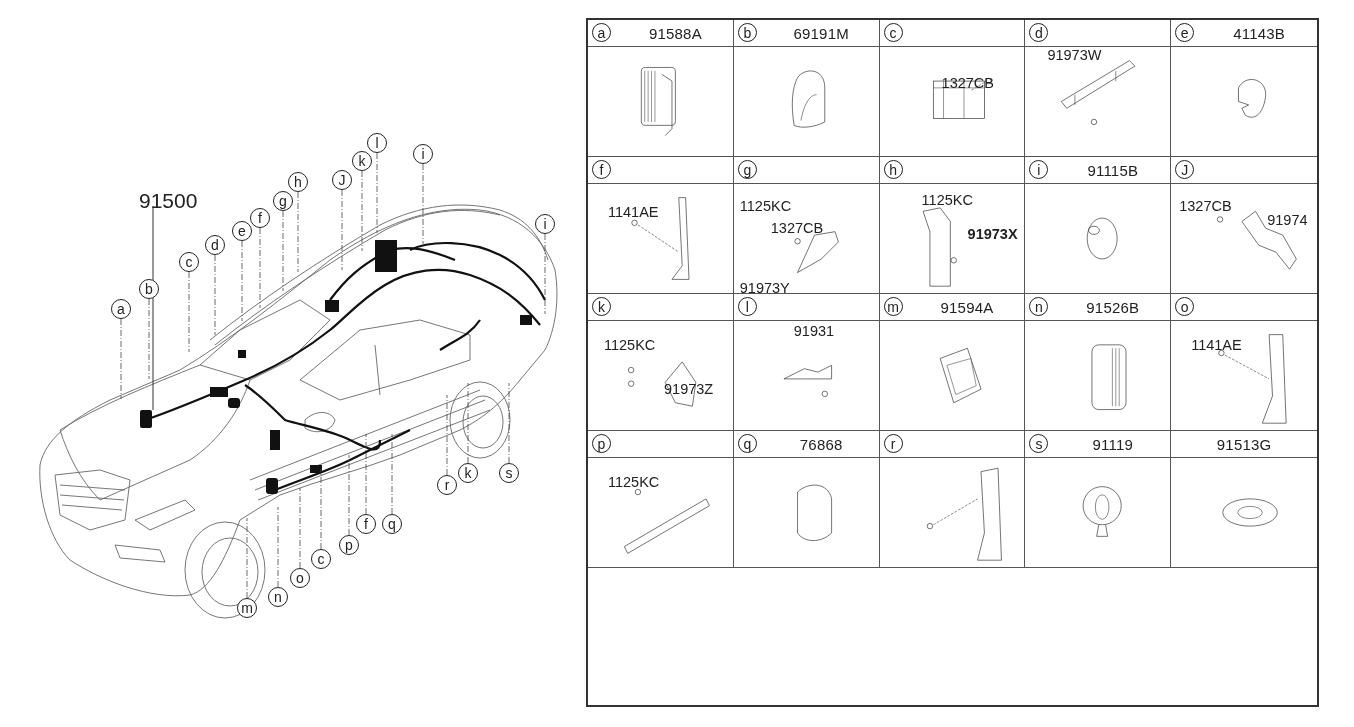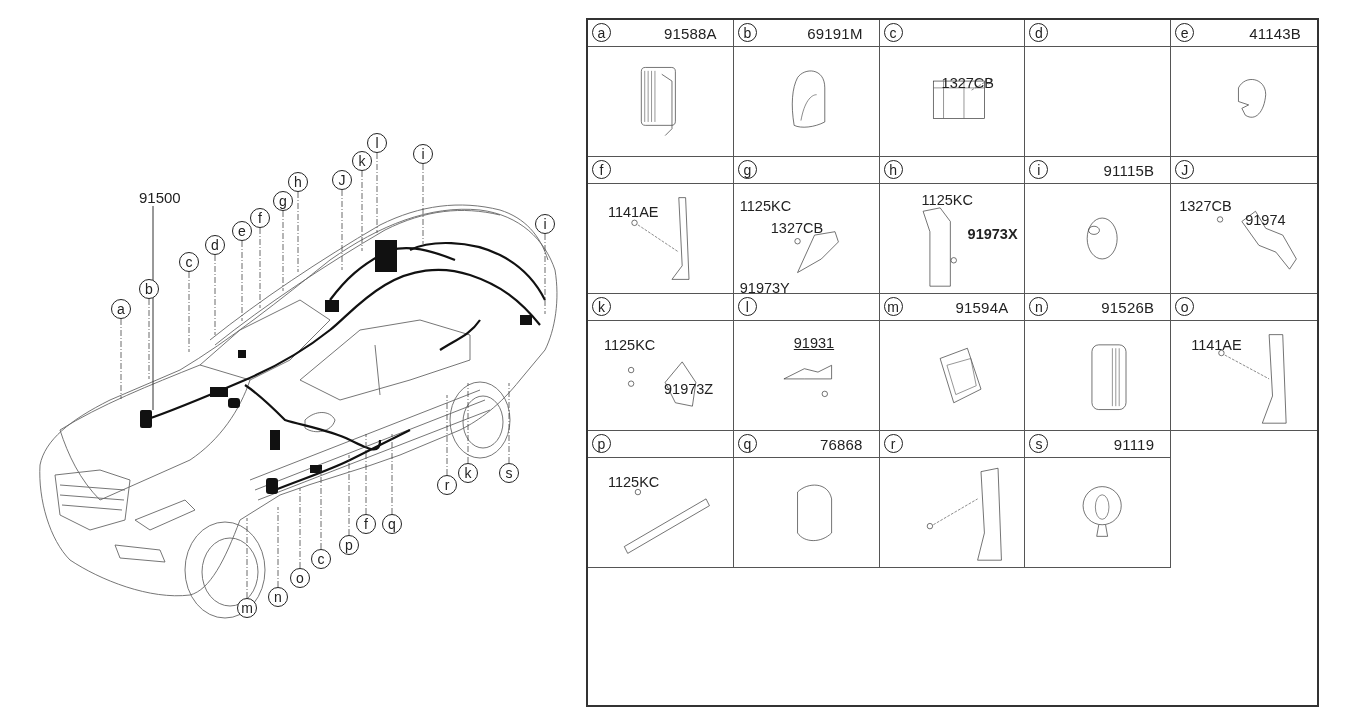--- a/index.html
+++ b/index.html
@@ -6,28 +6,28 @@
   body{width:1354px;height:727px;position:relative;overflow:hidden;font-family:"Liberation Sans",sans-serif;color:#222;}
   #diagram{position:absolute;left:0;top:0;width:580px;height:727px;}
   #grid{position:absolute;left:586px;top:18px;width:733px;height:689px;border:2px solid #333;box-sizing:border-box;
         display:grid;grid-template-columns:repeat(5,1fr);grid-template-rows:repeat(5,1fr);}
   .cell{position:relative;border-right:1px solid #555;border-bottom:1px solid #555;box-sizing:border-box;overflow:hidden;}
   .cell:nth-child(5n){border-right:none;}
   .cell:nth-child(n+21){border-bottom:none;}
   .cell-head{height:27px;border-bottom:1px solid #555;position:relative;box-sizing:border-box;}
   .letter{position:absolute;left:4px;top:3px;width:19px;height:19px;border:1px solid #222;border-radius:50%;
           font-size:14px;line-height:18px;text-align:center;box-sizing:border-box;}
-  .pnum{position:absolute;left:30px;right:16px;top:5px;text-align:right;font-size:15px;letter-spacing:.2px;}
+  .pnum{position:absolute;left:30px;right:0;top:5px;text-align:center;font-size:15px;letter-spacing:.2px;}
   .pnum.full{left:0;}
   .cell-body{position:absolute;left:0;right:0;top:27px;bottom:0;}
   .cell-body svg{position:absolute;left:0;top:0;width:100%;height:100%;}
   .lbl{position:absolute;font-size:14.5px;white-space:nowrap;}
   .callout{position:absolute;width:20px;height:20px;border:1px solid #222;border-radius:50%;background:#fff;
            font-size:14px;line-height:18px;text-align:center;box-sizing:border-box;}
-  .mainlbl{position:absolute;font-size:15px;}
+  .mainlbl{position:absolute;font-size:21px;}
 </style>
 </head>
 <body>
 
 <div id="diagram">
   <svg width="580" height="727" style="position:absolute;left:0;top:0">
     <g fill="none" stroke="#666" stroke-width="0.9">
 
       <path d="M40,465 C45,440 70,420 110,400 L180,370 C230,340 280,300 330,260 C380,225 430,205 480,210 C520,215 545,240 555,270 C560,300 555,330 545,350 L520,380 C500,405 480,420 460,430 L400,455 C360,470 320,480 280,495 L240,520 C225,560 210,590 190,595 C150,600 100,580 70,560 C50,540 38,500 40,465 Z"></path>
 
@@ -172,20 +172,28 @@
           <circle cx="126" cy="50" r="4" fill="none" stroke="#333"></circle>
           <path d="M120,52 L100,64" stroke="#555" stroke-dasharray="4,2"></path>
         </svg>
         <span class="lbl" style="left: 62px; top: 28px;">1327CB</span>
       </div>
     </div>
     <div class="cell">
       <div class="cell-head">
         <span class="letter">d</span>
       </div>
+      <div class="cell-body">
+        <svg viewBox="0 0 146 160" preserveAspectRatio="xMidYMid meet">
+          <path d="M20,80 L120,20 L128,28 L28,90 Z" fill="none" stroke="#333"></path>
+          <path d="M40,70 l0,15 M100,35 l0,15" stroke="#555"></path>
+          <circle cx="68" cy="110" r="4" fill="none" stroke="#333"></circle>
+        </svg>
+        <span class="lbl" style="left: 22px; top: 0px;">91973W</span>
+      </div>
     </div>
     <div class="cell">
       <div class="cell-head">
         <span class="letter">e</span>
         <span class="pnum">41143B</span>
       </div>
       <div class="cell-body">
         <svg viewBox="0 0 146 160" preserveAspectRatio="xMidYMid meet">
           <path d="M65,60 C75,40 105,45 105,70 C103,95 90,110 75,100 L70,90 L80,85 L65,80 Z" fill="none" stroke="#333"></path>
         </svg>
@@ -246,21 +254,21 @@
     <div class="cell">
       <div class="cell-head">
         <span class="letter">J</span>
       </div>
       <div class="cell-body">
         <svg viewBox="0 0 146 160" preserveAspectRatio="xMidYMid meet">
           <path d="M70,55 L90,40 L105,65 L130,75 L150,110 L140,125 L120,100 L95,90 Z" fill="none" stroke="#333"></path>
           <circle cx="38" cy="52" r="4" fill="none" stroke="#333"></circle>
         </svg>
         <span class="lbl" style="left: 8px; top: 14px;">1327CB</span>
-        <span class="lbl" style="left: 74px; top: 28px;">91974</span>
+        <span class="lbl" style="left: 96px; top: 28px;">91974</span>
       </div>
     </div>
     <div class="cell">
       <div class="cell-head">
         <span class="letter">k</span>
       </div>
       <div class="cell-body">
         <svg viewBox="0 0 146 160" preserveAspectRatio="xMidYMid meet">
           <path d="M80,90 L105,60 L125,90 L120,125 L95,120 Z" fill="none" stroke="#333"></path>
           <circle cx="30" cy="72" r="4" fill="none" stroke="#333"></circle>
@@ -273,21 +281,21 @@
     </div>
     <div class="cell">
       <div class="cell-head">
         <span class="letter">l</span>
       </div>
       <div class="cell-body">
         <svg viewBox="0 0 146 160" preserveAspectRatio="xMidYMid meet">
           <path d="M40,85 L70,70 L90,75 L110,65 L110,85 L70,85 Z" fill="none" stroke="#333"></path>
           <circle cx="100" cy="107" r="4" fill="none" stroke="#333"></circle>
         </svg>
-        <span class="lbl" style="left: 60px; top: 14px; text-decoration: underline;">91931</span>
+        <span class="lbl" style="left: 60px; top: 2px;">91931</span>
       </div>
     </div>
     <div class="cell">
       <div class="cell-head">
         <span class="letter">m</span>
         <span class="pnum">91594A</span>
       </div>
       <div class="cell-body">
         <svg viewBox="0 0 146 160" preserveAspectRatio="xMidYMid meet">
           <path d="M55,55 L95,40 L115,100 L75,120 Z" fill="none" stroke="#333"></path>
@@ -361,13 +369,24 @@
         <span class="pnum">91119</span>
       </div>
       <div class="cell-body">
         <svg viewBox="0 0 146 160" preserveAspectRatio="xMidYMid meet">
           <circle cx="80" cy="70" r="28" fill="none" stroke="#333"></circle>
           <path d="M75,98 L72,115 L88,115 L85,98" fill="none" stroke="#333"></path>
           <ellipse cx="80" cy="72" rx="10" ry="18" fill="none" stroke="#555"></ellipse>
         </svg>
       </div>
     </div>
+    <div class="cell">
+      <div class="cell-head">
+        <span class="pnum full">91513G</span>
+      </div>
+      <div class="cell-body">
+        <svg viewBox="0 0 146 160" preserveAspectRatio="xMidYMid meet">
+          <ellipse cx="82" cy="80" rx="40" ry="20" fill="none" stroke="#333"></ellipse>
+          <ellipse cx="82" cy="80" rx="18" ry="9" fill="none" stroke="#555"></ellipse>
+        </svg>
+      </div>
+    </div>
   </div>
 
 </body></html>

